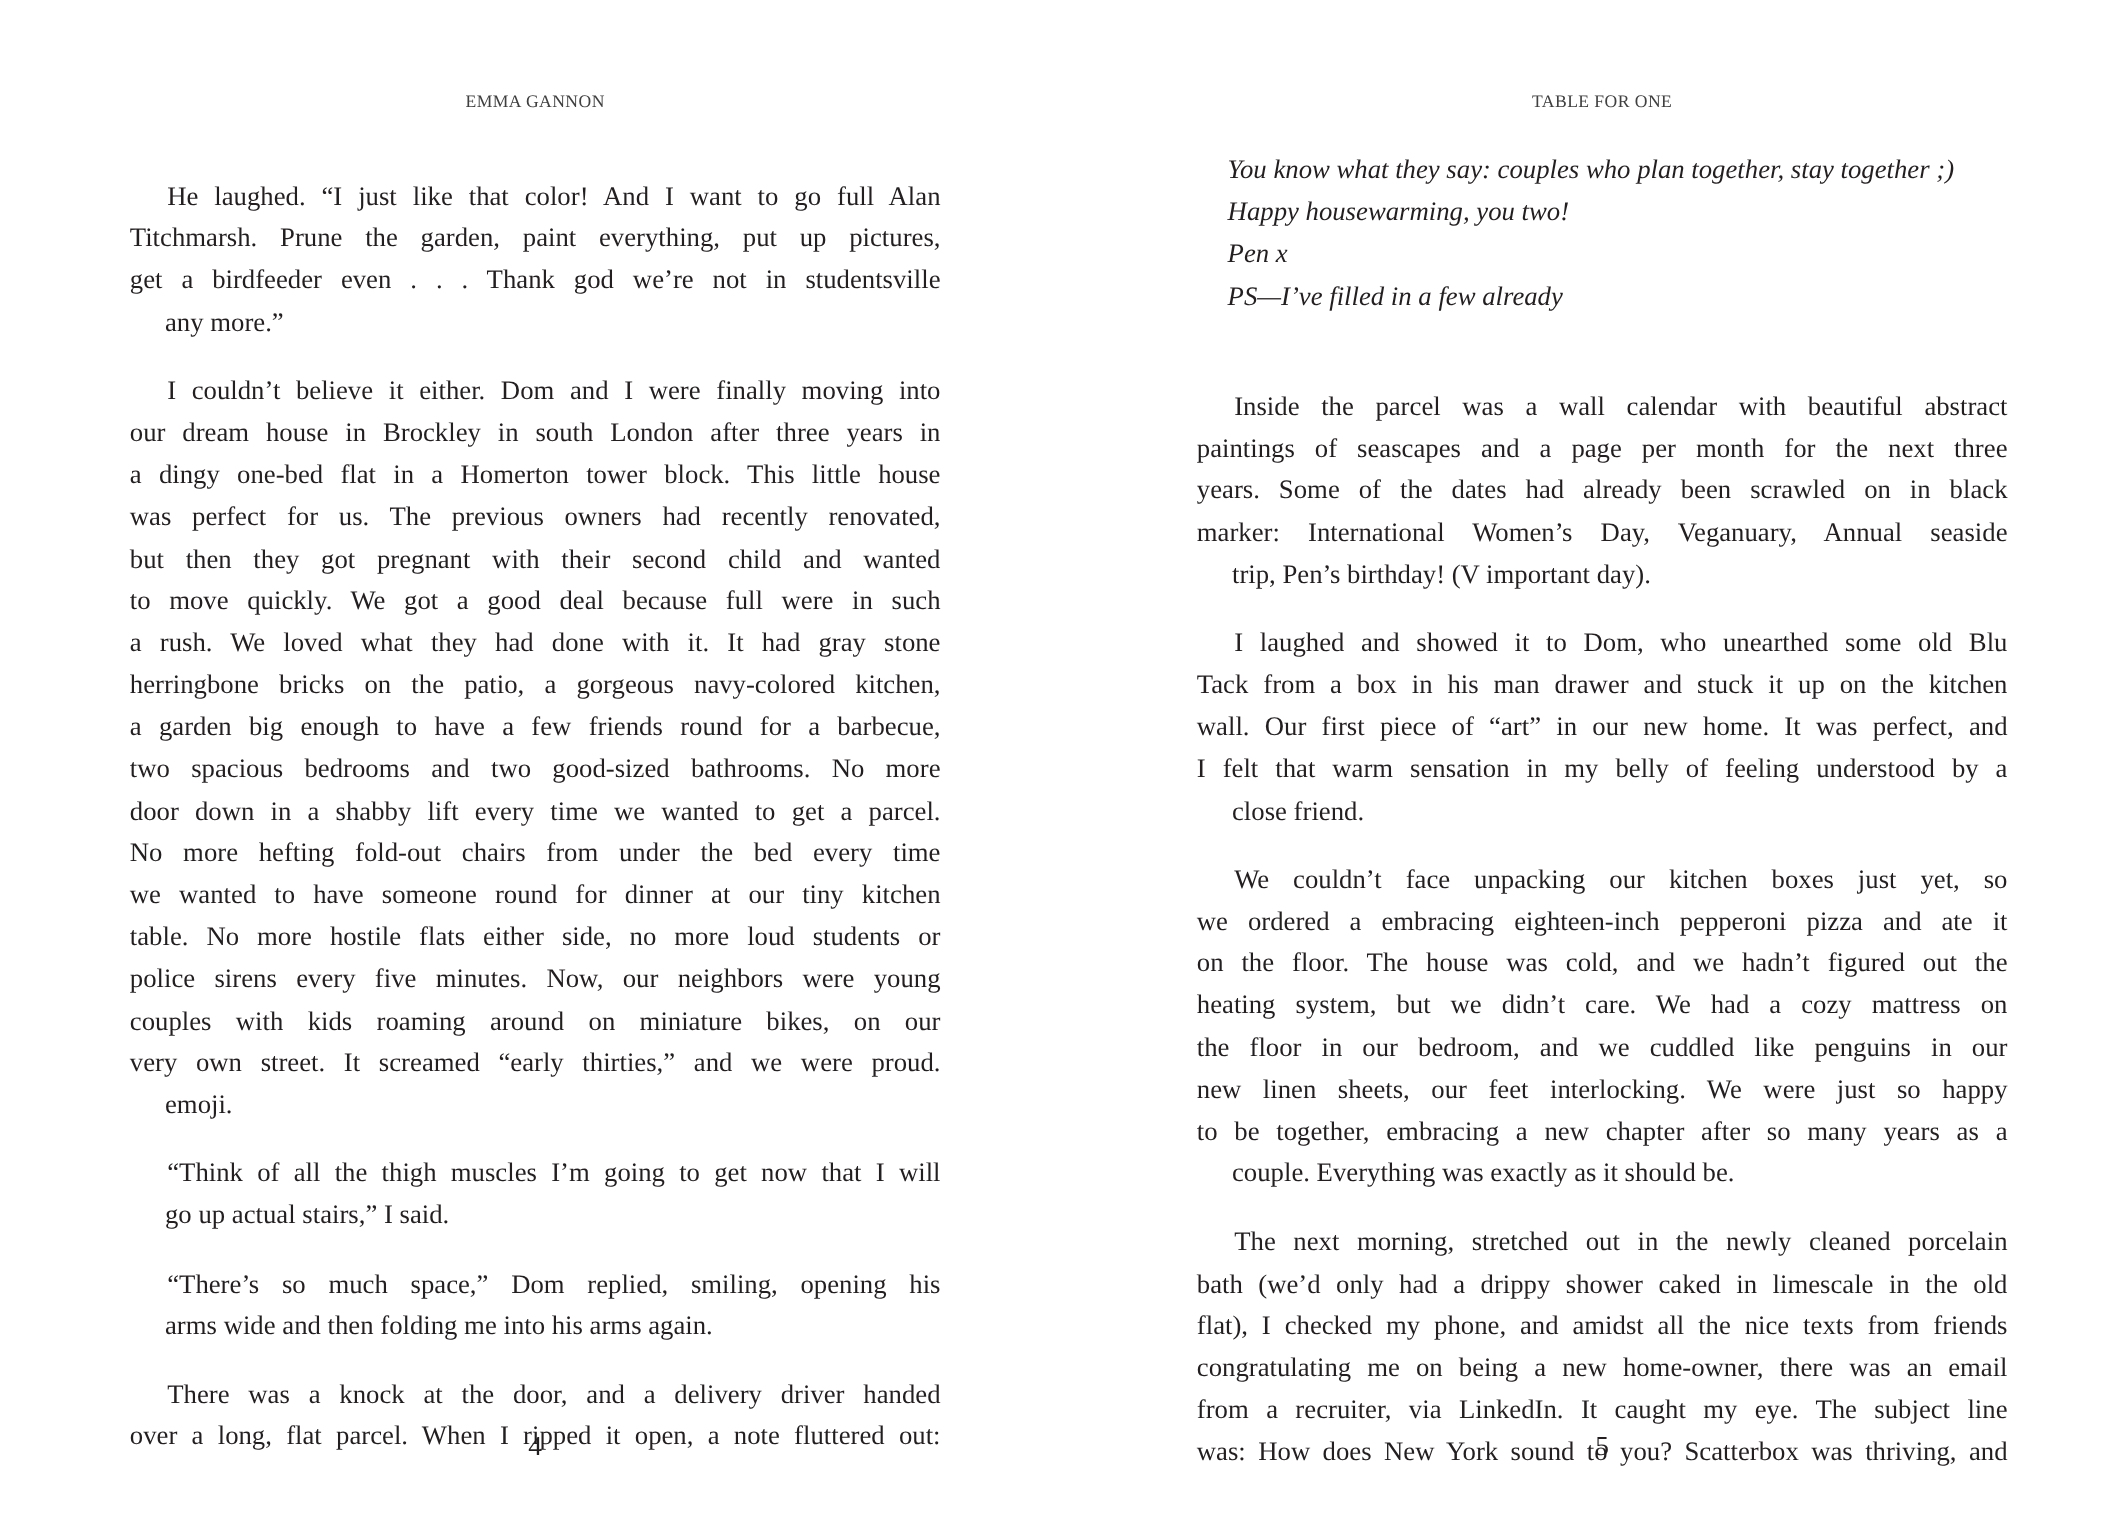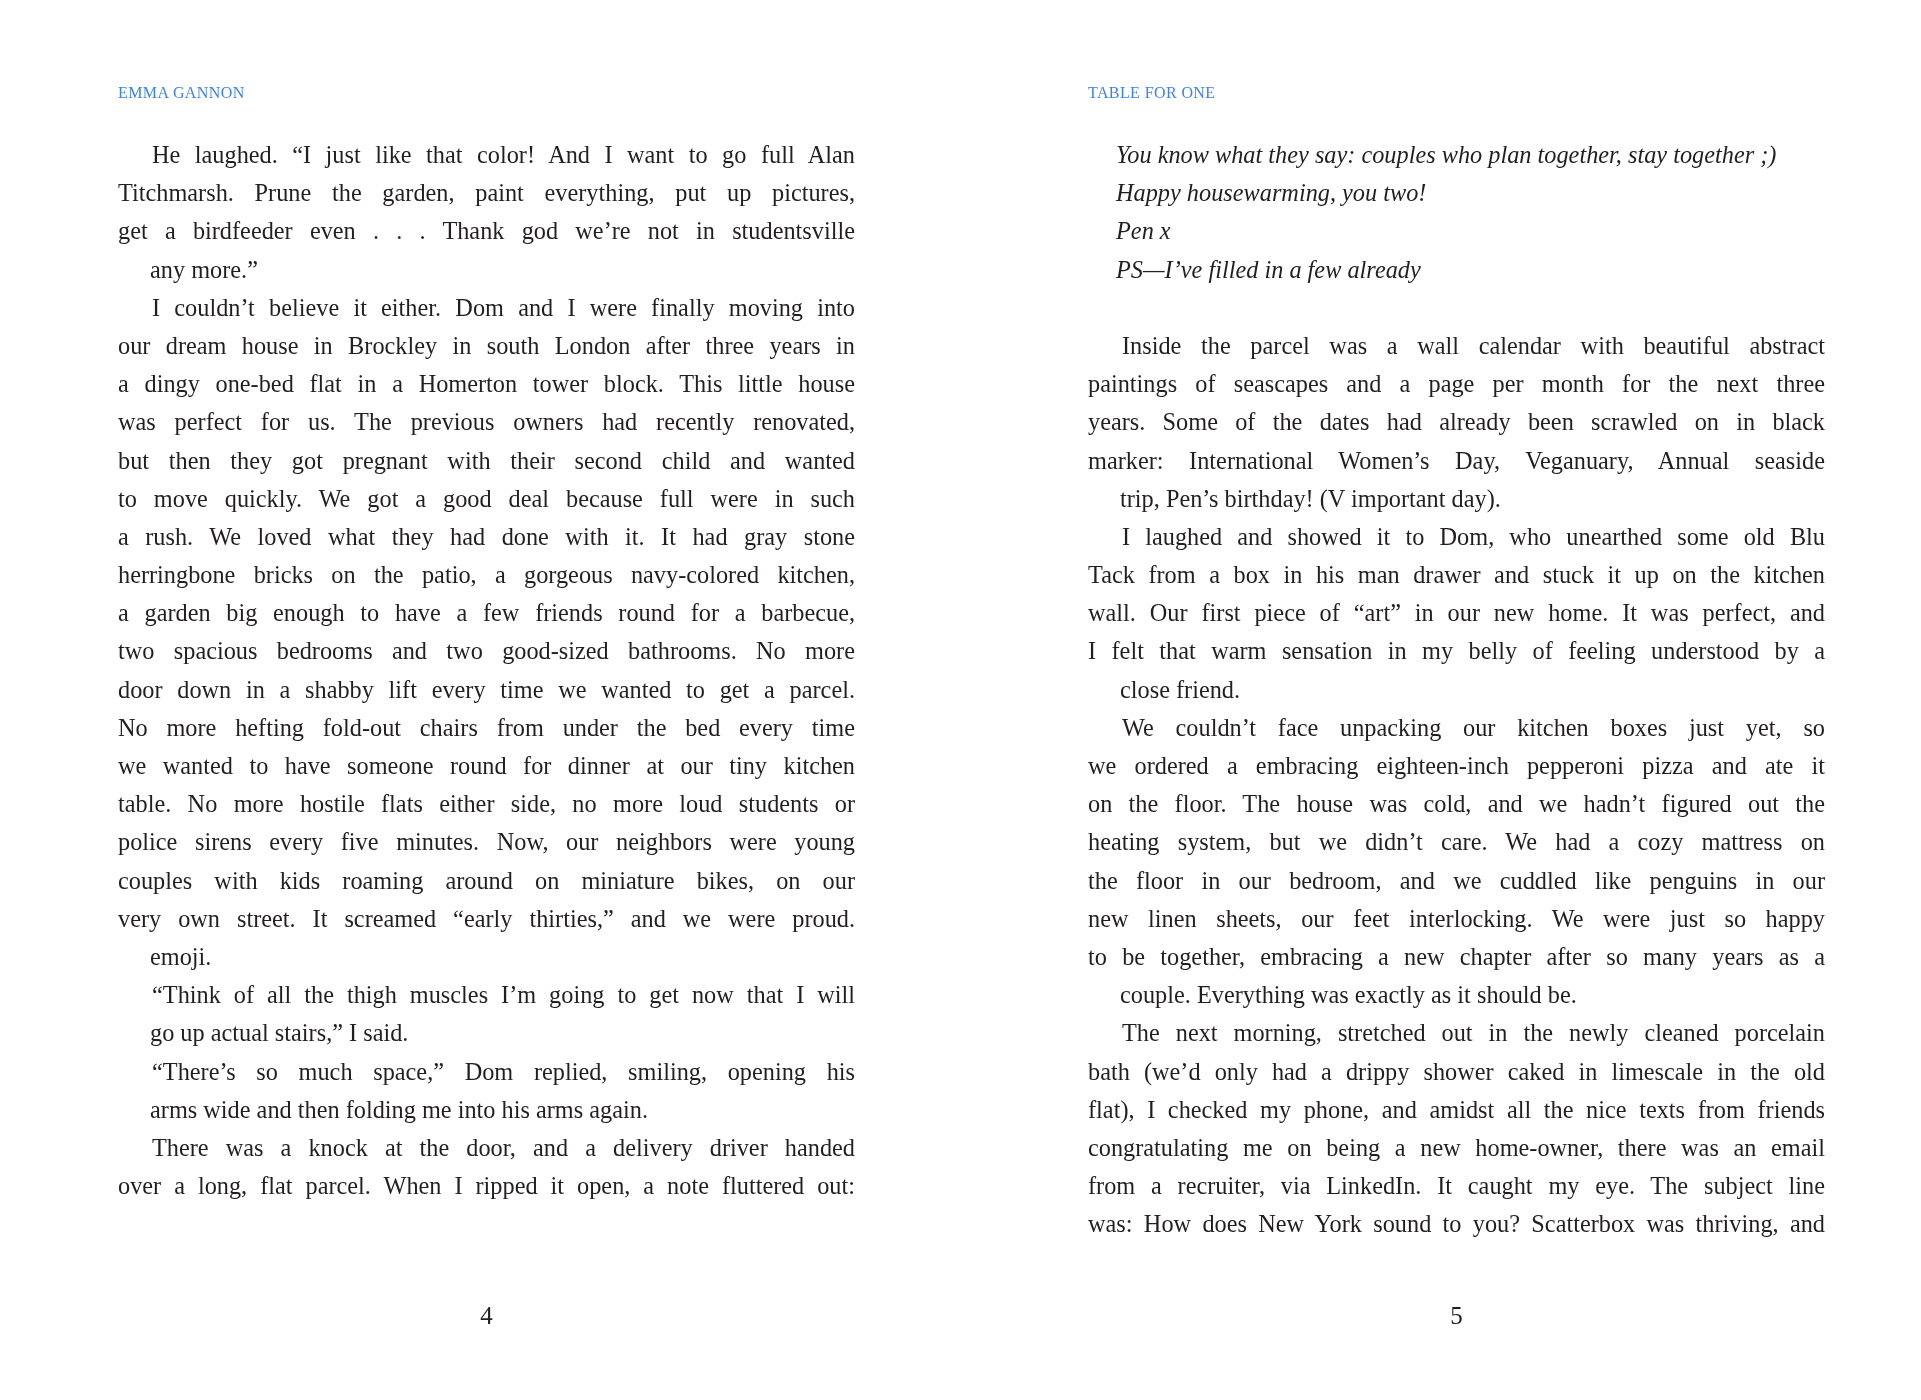--- a/index.html
+++ b/index.html
@@ -2,29 +2,29 @@
 <html><head>
 <meta charset="utf-8">
 <style>
   html, body { margin:0; padding:0; background:#ffffff; }
   body { width:1921px; height:1400px; position:relative; overflow:hidden;
          font-family:"Liberation Serif","DejaVu Serif",serif; color:#231f20; }
   .page { position:absolute; top:0; height:1400px; }
   .page-left { left:0; width:960px; }
   .page-right { left:960px; width:961px; }
   .running-head { position:absolute; top:84px; font-size:16px; letter-spacing:0.4px;
-                  text-align:left; width:737px; color:#3b82f6; }
+                  text-align:center; width:737px; color:#404040; }
   .page-left .running-head { left:118px; }
   .page-right .running-head { left:128px; }
   .body { position:absolute; top:136px; width:737px; font-size:24.3px; line-height:38.2px; }
   .page-left .body { left:118px; }
   .page-right .body { left:128px; }
   .ln { display:block; height:38.2px; white-space:nowrap; text-align:justify; text-align-last:justify; }
   .ln.last { text-align-last:left;margin-left:32px; }
-  .ln.indent { text-indent:34px; }
+  .ln.indent { text-indent:34px;margin-top:24px; }
   .ln.note { text-align:left; text-align-last:left; font-style:italic; padding-left:28px; }
   .ln.blank { }
   .it { }
   .folio { position:absolute; top:1302px; font-size:25px; width:737px; text-align:center; }
   .page-left .folio { left:118px; }
   .page-right .folio { left:128px; }
 </style>
 </head>
 <body>
 

